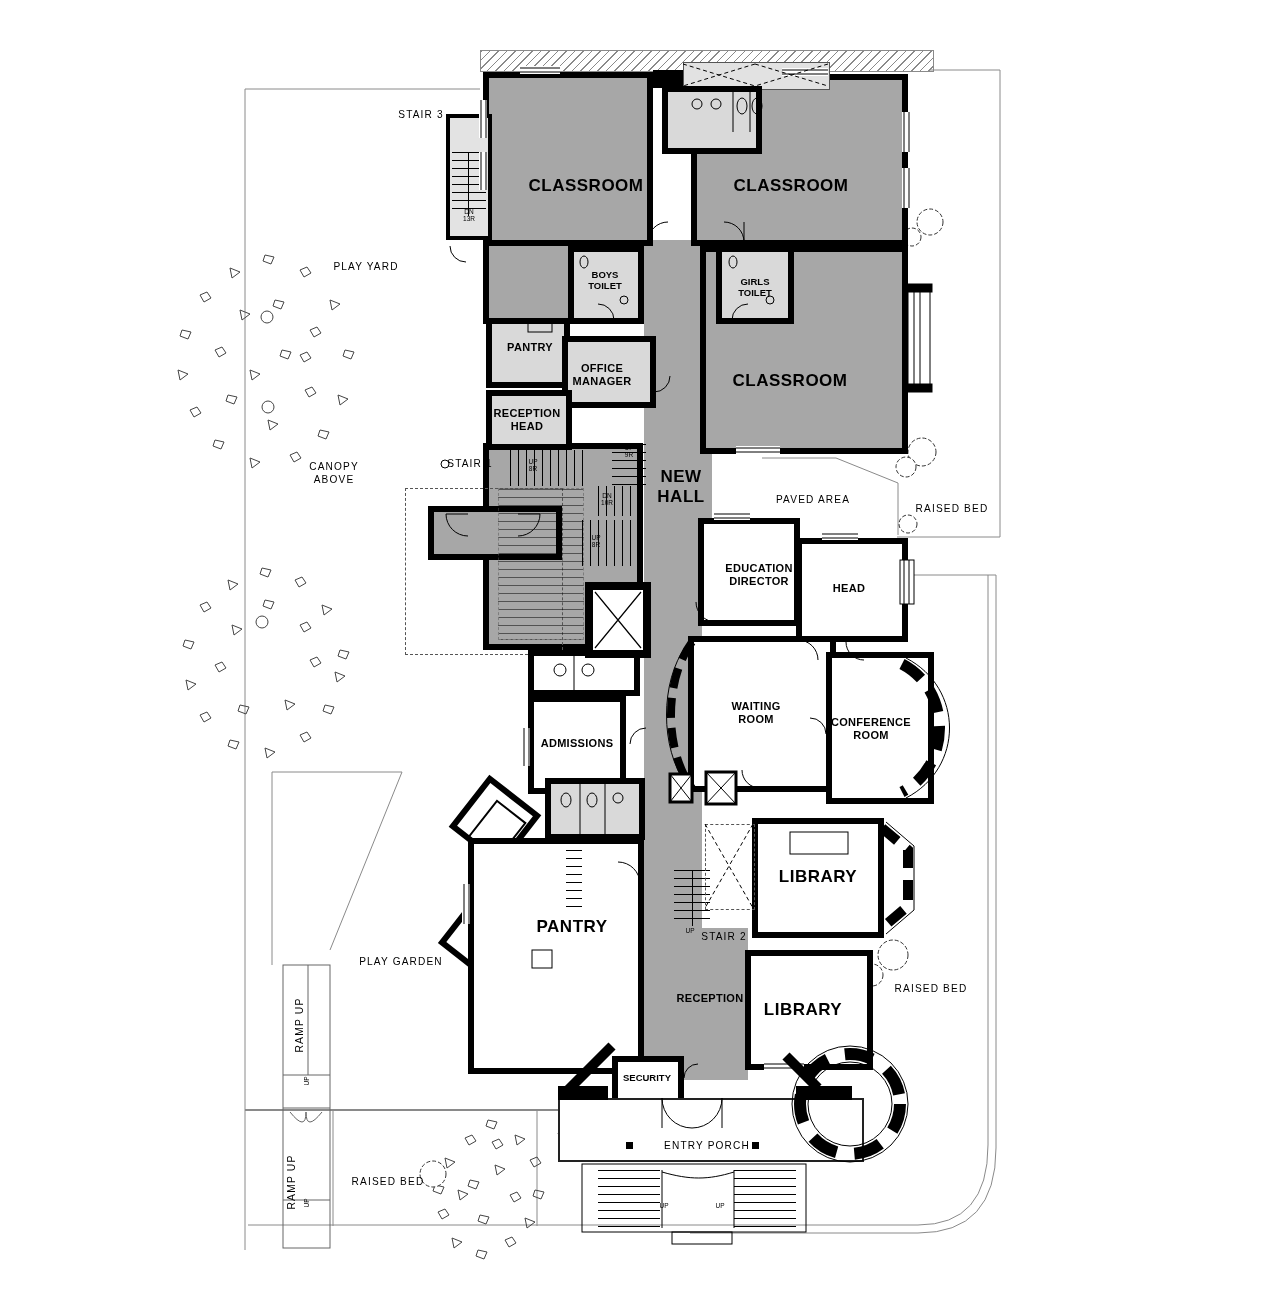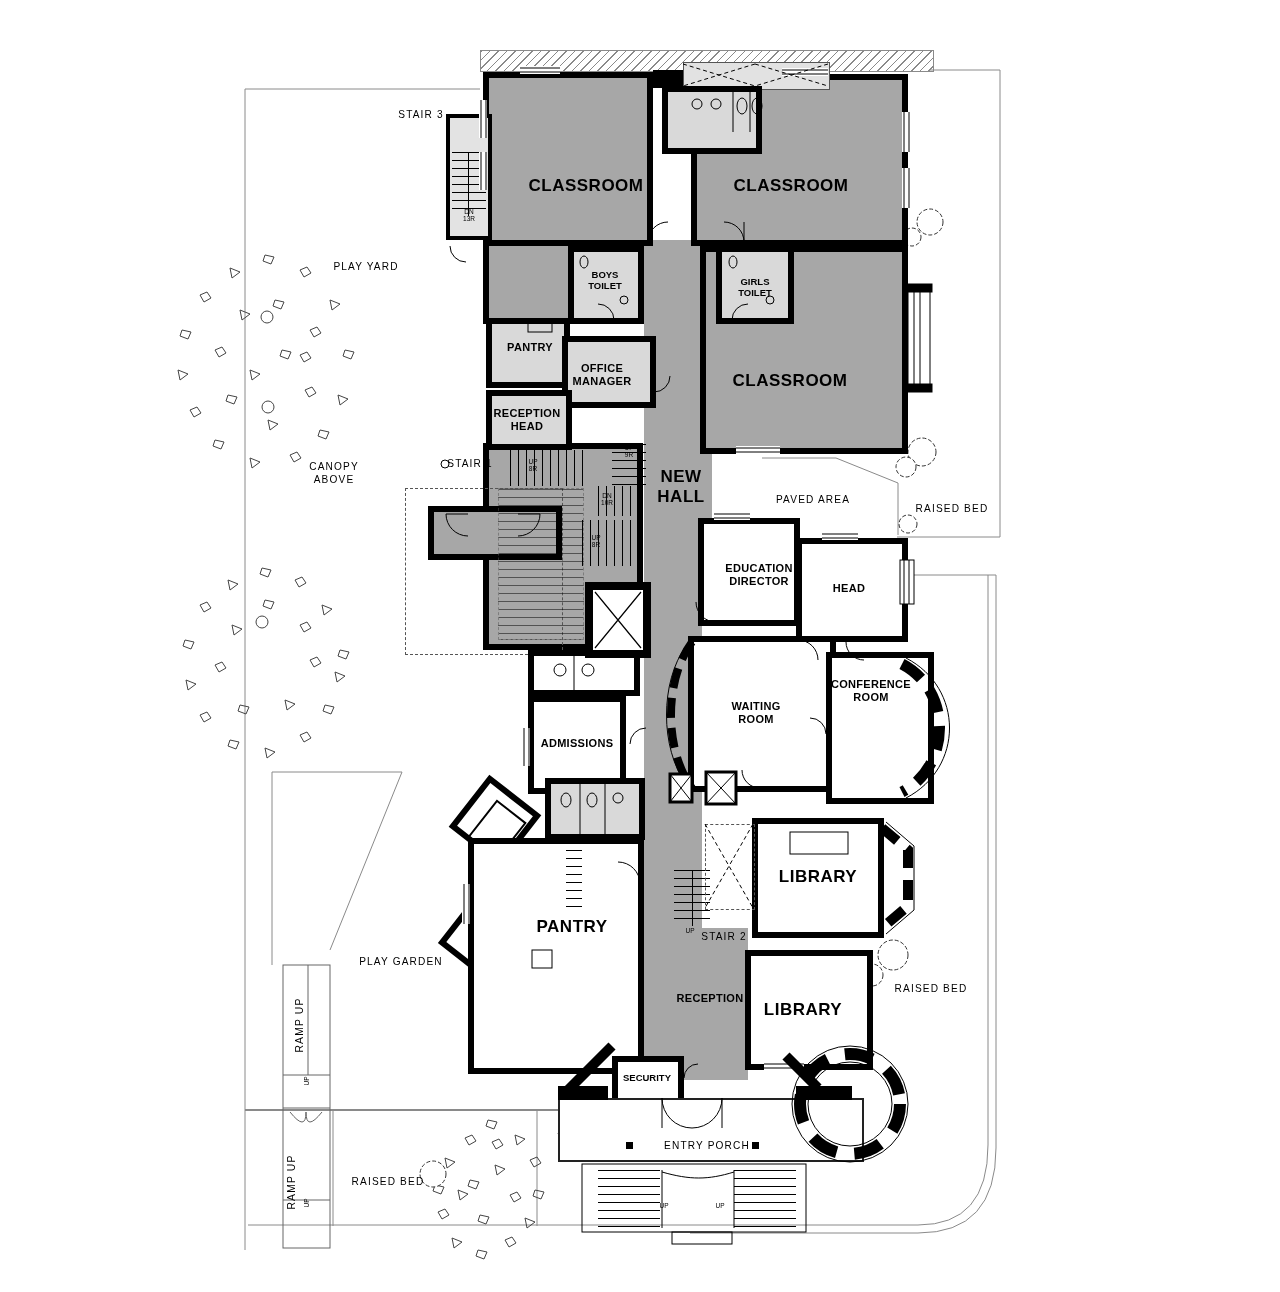--- a/index.html
+++ b/index.html
@@ -345,21 +345,21 @@
 MANAGER</div>
   <div class="lbl rm" style="left:527px;top:420px">RECEPTION
 HEAD</div>
   <div class="lbl rm-big" style="left:681px;top:487px">NEW
 HALL</div>
   <div class="lbl rm" style="left:759px;top:575px">EDUCATION
 DIRECTOR</div>
   <div class="lbl rm" style="left:849px;top:588px">HEAD</div>
   <div class="lbl rm" style="left:756px;top:713px">WAITING
 ROOM</div>
-  <div class="lbl rm" style="left:871px;top:691px">CONFERENCE
+  <div class="lbl rm" style="left:871px;top:729px">CONFERENCE
 ROOM</div>
   <div class="lbl rm" style="left:577px;top:743px">ADMISSIONS</div>
   <div class="lbl rm-big" style="left:818px;top:877px">LIBRARY</div>
   <div class="lbl rm-big" style="left:572px;top:927px">PANTRY</div>
   <div class="lbl rm" style="left:710px;top:998px">RECEPTION</div>
   <div class="lbl rm-big" style="left:803px;top:1010px">LIBRARY</div>
   <div class="lbl rm-sm" style="left:647px;top:1078px">SECURITY</div>
 
   <div class="lbl tiny" style="left:469px;top:216px">DN
 13R</div>

